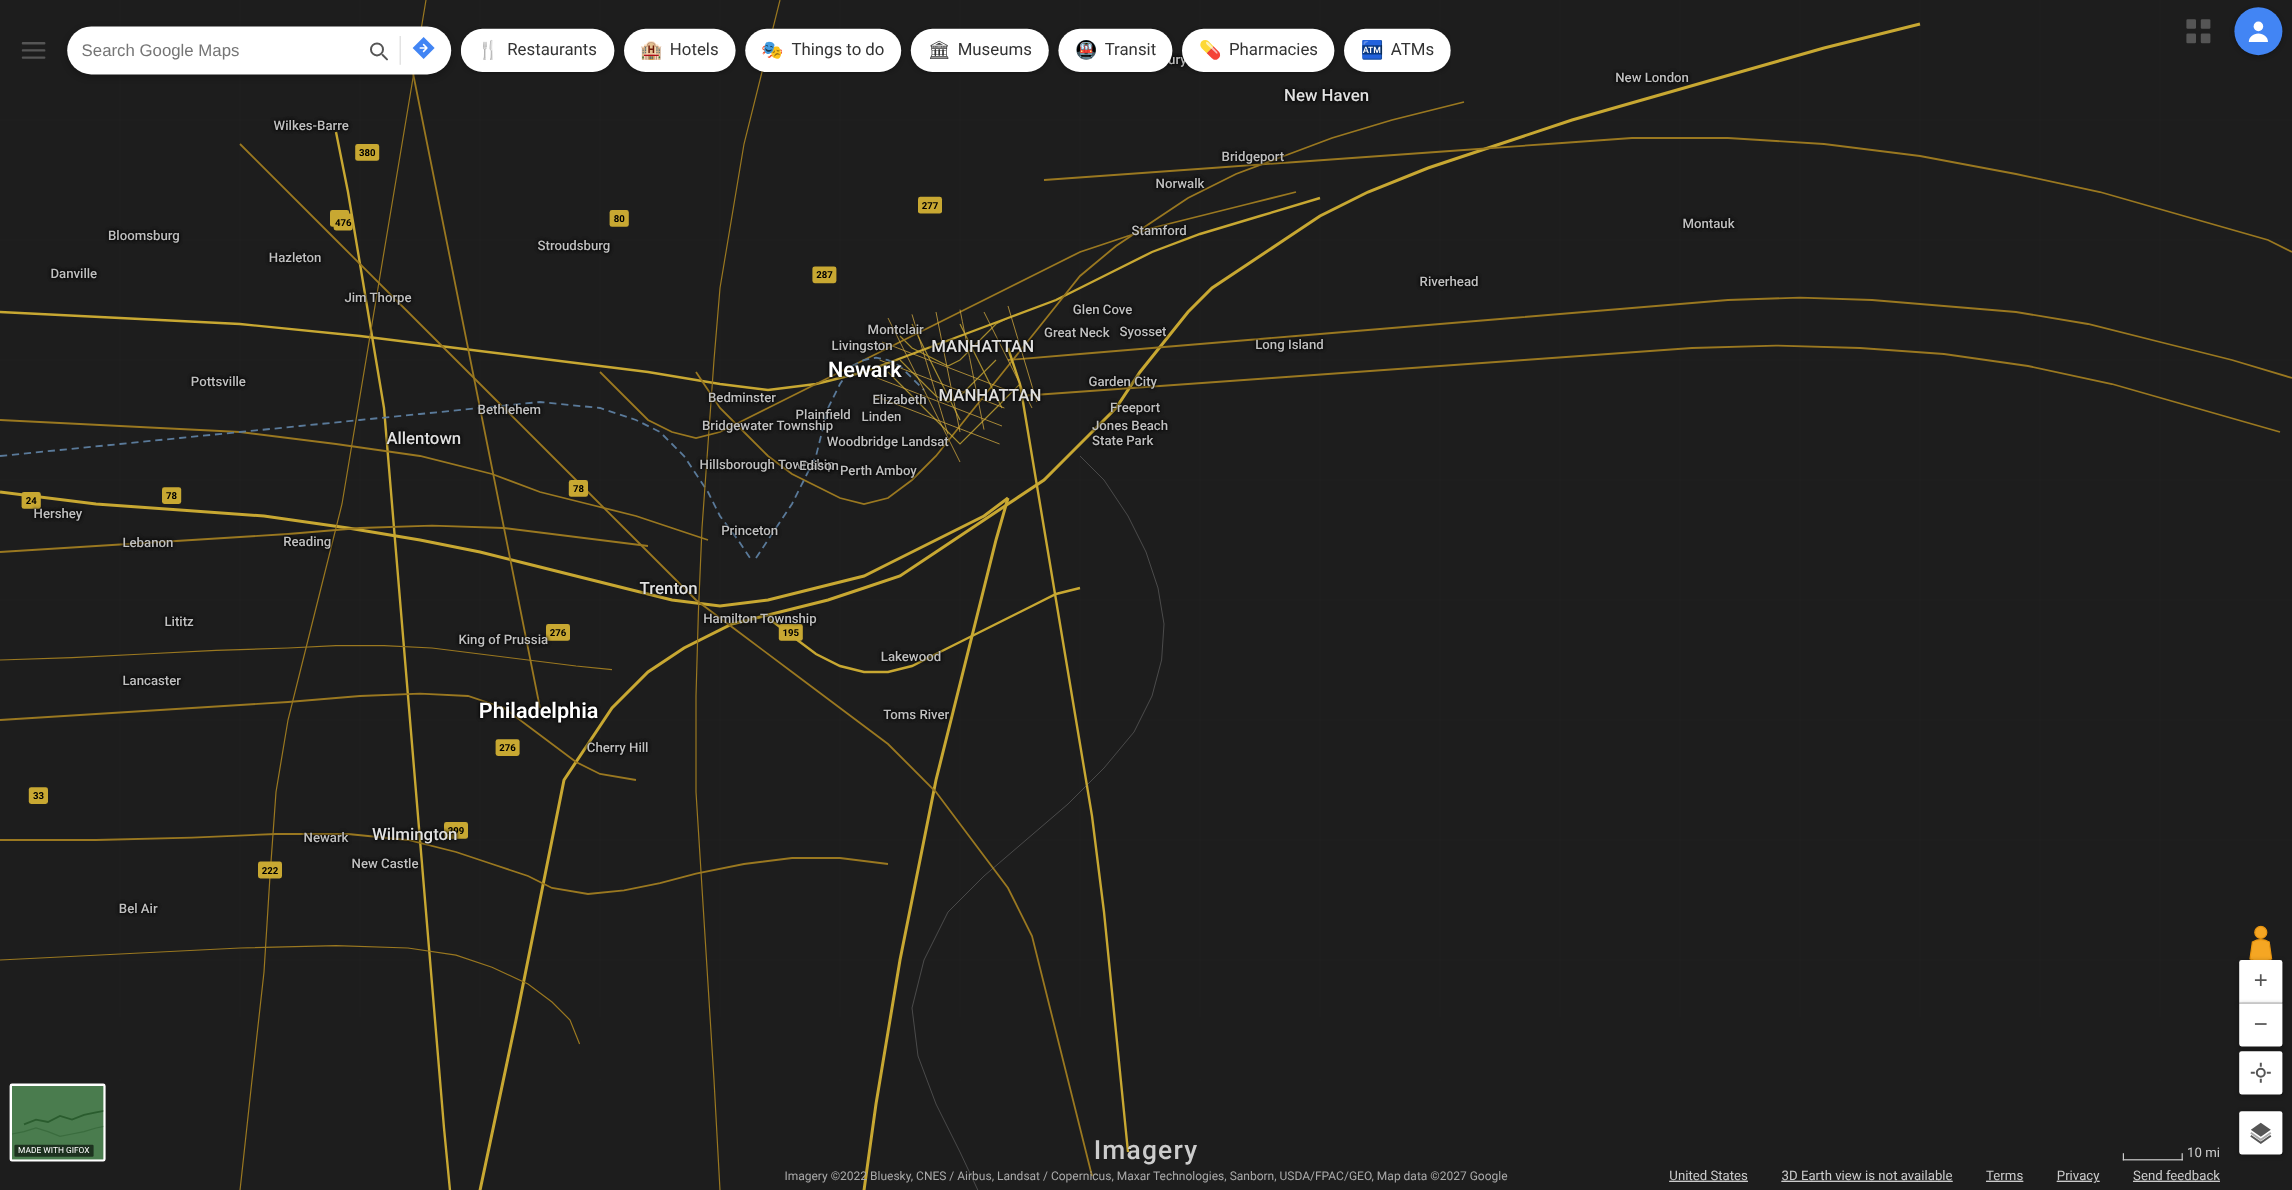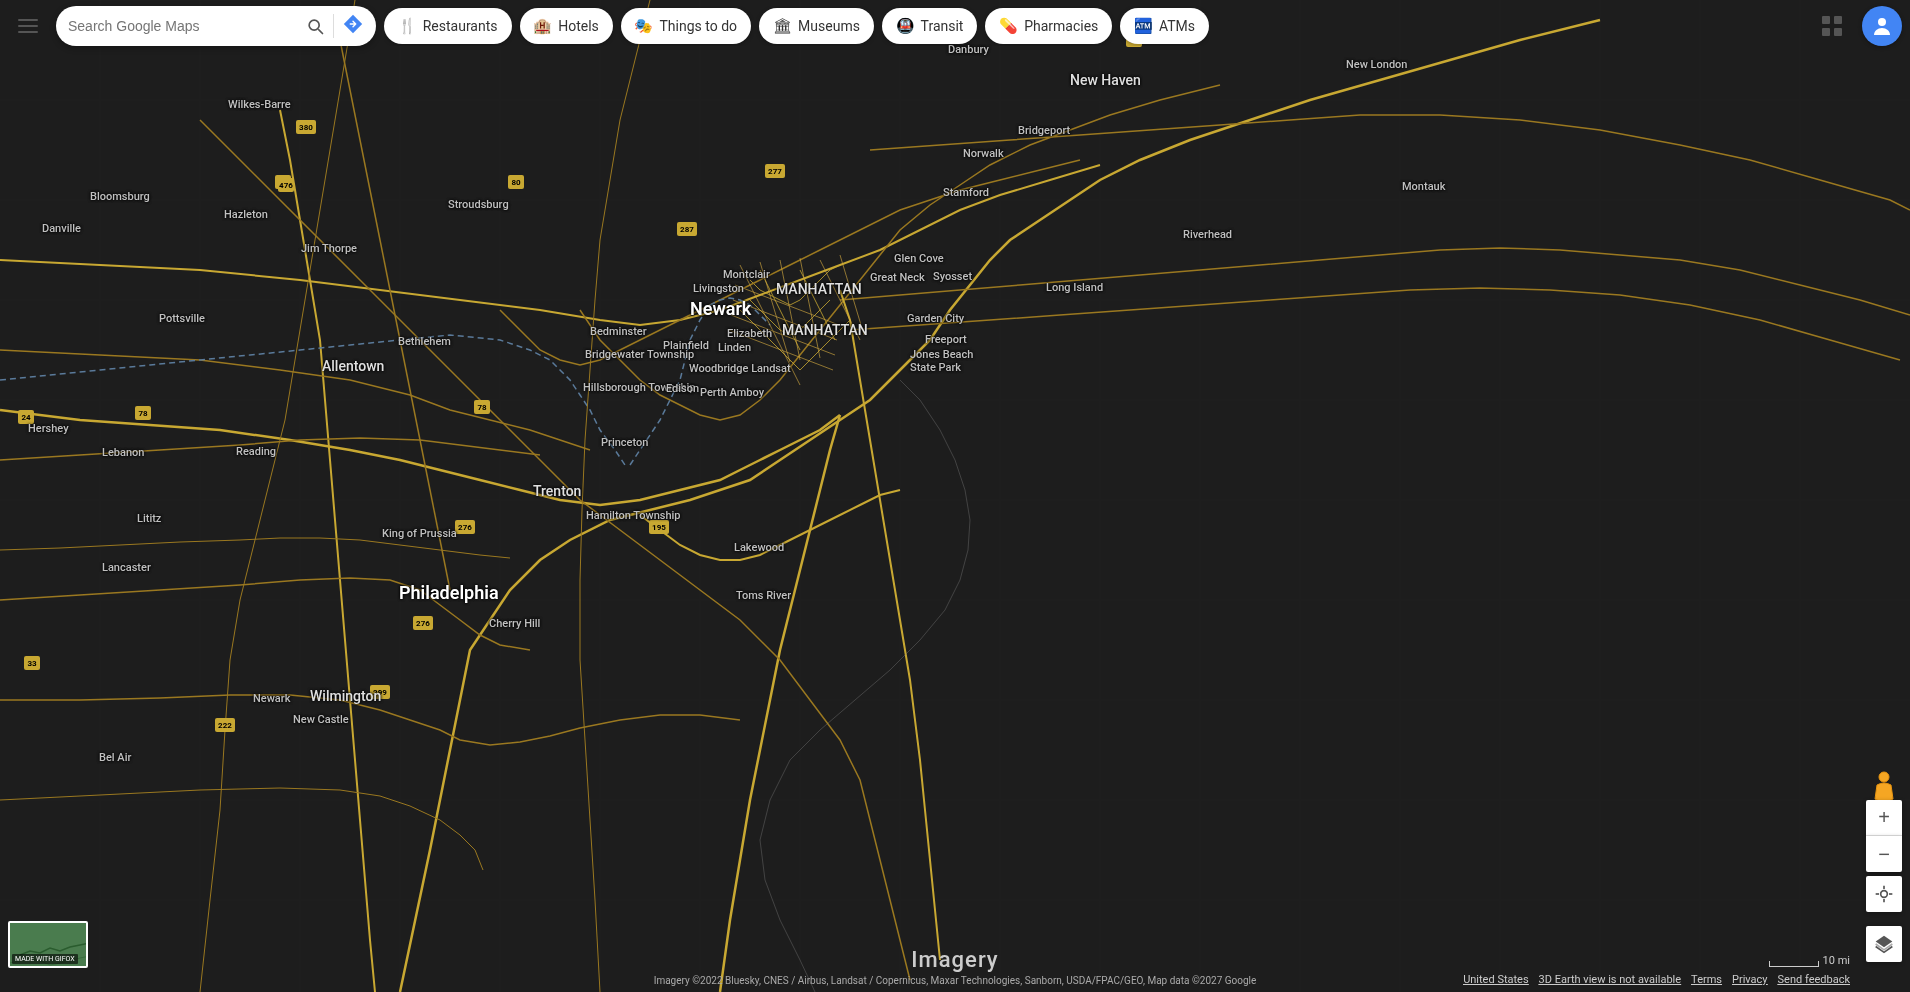--- a/index.html
+++ b/index.html
@@ -17,21 +17,21 @@
     
     #map-svg {
       position: absolute;
       top: 0; left: 0;
       width: 100%; height: 100%;
     }
 
     
     #header {
       position: absolute;
-      top: 0; left: 0;
+      top: 16px; left: 0;
       width: 100%;
       height: 52px;
       display: flex;
       gap: 8px;
       padding: 6px 8px;
       z-index: 10;
     }
 
     
     #menu-button {
@@ -90,21 +90,21 @@
       font-family: 'Roboto', Arial, sans-serif;
     }
     .chip-icon { font-size: 15px; }
 
     
     #thumbnail {
       position: absolute;
       bottom: 24px;
       left: 8px;
       width: 80px;
-      height: 47px;
+      height: 65px;
       background: #4a7c4e;
       border: 2px solid #fff;
       border-radius: 2px;
       z-index: 10;
       overflow: hidden;
     }
     #made-with-gifox {
       position: absolute;
       bottom: 8px;
       left: 8px;
@@ -185,21 +185,21 @@
     }
 
     #bottom-right-links {
       position: absolute;
       bottom: 4px;
       right: 50px;
       font-size: 11px;
       color: #ccc;
       z-index: 10;
       display: flex;
-      gap: 10px;
+      gap: 28px;
       text-decoration: underline;
     }
     #bottom-right-links span {
       cursor: pointer;
       text-decoration: underline;
     }
 
     #scale-control {
       position: absolute;
       bottom: 22px;
@@ -468,21 +468,21 @@
   <div class="map-label small" style="left:920px; top:43px">Danbury</div>
   <div class="map-label small" style="left:1318px; top:58px">New London</div>
   <div class="map-label small" style="left:1374px; top:180px">Montauk</div>
   <div class="map-label small" style="left:1155px; top:228px">Riverhead</div>
 
   <div class="map-label small" style="left:200px; top:98px">Wilkes-Barre</div>
   <div class="map-label small" style="left:196px; top:208px">Hazleton</div>
   <div class="map-label small" style="left:420px; top:198px">Stroudsburg</div>
   <div class="map-label small" style="left:62px; top:190px">Bloomsburg</div>
   <div class="map-label small" style="left:14px; top:222px">Danville</div>
-  <div class="map-label small" style="left:273px; top:242px">Jim Thorpe</div>
+  <div class="map-label small" style="left:259px; top:242px">Jim Thorpe</div>
   <div class="map-label small" style="left:370px; top:335px">Bethlehem</div>
   <div class="map-label small" style="left:131px; top:312px">Pottsville</div>
   <div class="map-label small" style="left:74px; top:446px">Lebanon</div>
   <div class="map-label small" style="left:109px; top:512px">Lititz</div>
   <div class="map-label small" style="left:74px; top:561px">Lancaster</div>
   <div class="map-label small" style="left:208px; top:445px">Reading</div>
   <div class="map-label small" style="left:0px; top:422px">Hershey</div>
   <div class="map-label small" style="left:354px; top:527px">King of Prussia</div>
   <div class="map-label small" style="left:461px; top:617px">Cherry Hill</div>
   <div class="map-label small" style="left:265px; top:713px">New Castle</div>

